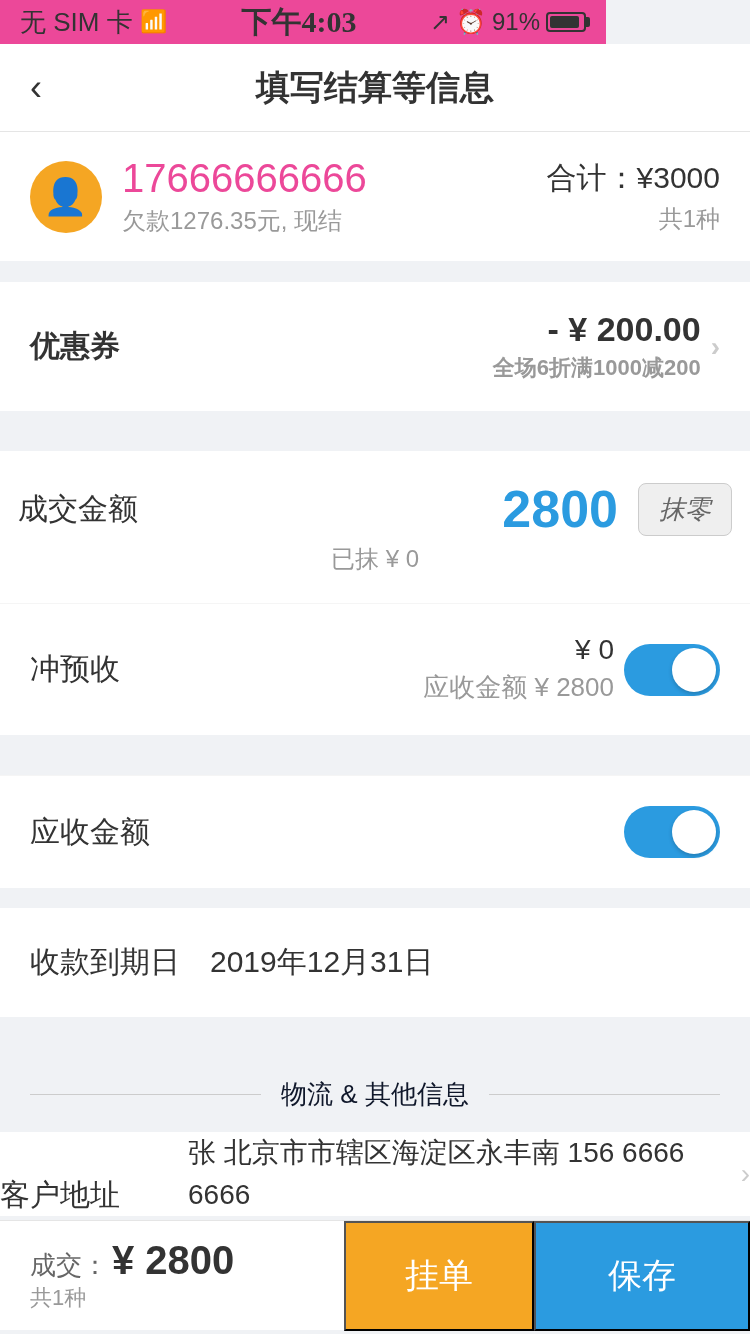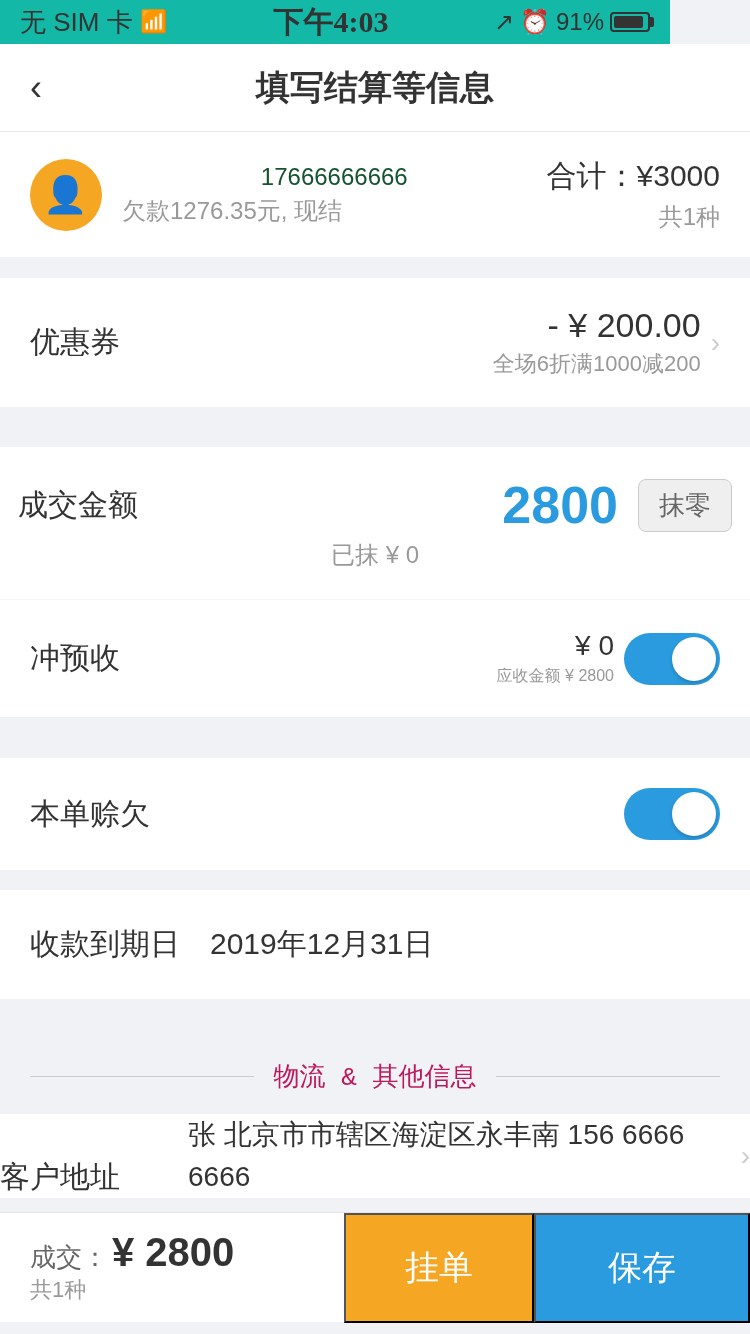--- a/index.html
+++ b/index.html
@@ -9,23 +9,23 @@
       min-height: 1334px;
       font-family: -apple-system, "PingFang SC", "Helvetica Neue", sans-serif;
       background: #f0f2f5;
       font-size: 28px;
       color: #333;
       position: relative;
     }
 
     
     .status-bar {
-      width: 670px;
+      width: 606px;
       height: 44px;
-      background: #14b8a6;
+      background: #ec4899;
       display: flex;
       align-items: center;
       justify-content: space-between;
       padding: 7px 20px;
       font-size: 26px;
       font-weight: 500;
     }
     .status-bar-left { display: flex; align-items: center; gap: 8px; }
     .status-bar-center { font-size: 30px; font-weight: 600; font-family: Liberation Serif, serif; }
     .status-bar-right { display: flex; align-items: center; gap: 6px; font-size: 24px; }
@@ -110,32 +110,33 @@
       align-items: center;
       justify-content: center;
       margin-right: 20px;
       flex-shrink: 0;
     }
     .avatar-icon {
       font-size: 36px;
       color: #fff;
     }
     .user-info { flex: 1; }
-    .user-phone { font-size: 24px; font-weight: 500; color: #14532d; text-align: center; }
+    .user-phone { font-size: 40px; font-weight: 500; color: #ec4899; }
     .user-sub { font-size: 24px; color: #999; margin-top: 4px; }
     .user-total { text-align: right; }
     .total-amount { font-size: 30px; color: #333; }
     .total-count { font-size: 24px; color: #999; margin-top: 4px; }
 
     
     .coupon-row {
       background: #fff;
       display: flex;
       align-items: center;
       padding: 28px 30px;
+      font-weight: bold;
     }
     .coupon-label { font-size: 30px; color: #333; flex: 1; }
     .coupon-right { text-align: right; }
     .coupon-discount { font-size: 34px; color: #333; }
     .coupon-desc { font-size: 22px; color: #999; margin-top: 4px; }
     .chevron { font-size: 28px; color: #ccc; margin-left: 10px; }
 
     
     .section-gap { height: 20px; background: #f0f2f5; }
 
@@ -152,34 +153,35 @@
     .amount-label { font-size: 30px; color: #333; }
     .amount-value-wrapper { display: flex; align-items: center; gap: 20px; }
     .amount-number { font-size: 52px; font-weight: 600; color: #2b9be0; }
     .round-btn {
       border: 1px solid #ccc;
       border-radius: 8px;
       padding: 8px 20px;
       font-size: 26px;
       color: #666;
       cursor: pointer;
+      font-style: italic;
     }
     .amount-sub { font-size: 24px; color: #999; text-align: center; margin-top: 4px; }
 
     
     .info-row {
       display: flex;
       align-items: center;
       padding: 30px 30px;
       border-top: 1px solid #f5f5f5;
     }
     .info-label { font-size: 30px; color: #333; flex: 1; }
     .info-right { display: flex; align-items: center; gap: 10px; }
     .info-value { font-size: 28px; color: #333; text-align: right; }
-    .info-sub { font-size: 16px; color: #999; text-align: right; margin-top: 4px; }
+    .info-sub { font-size: 26px; color: #999; text-align: right; margin-top: 4px; }
 
     
     .toggle {
       width: 96px;
       height: 52px;
       border-radius: 26px;
       background: #2b9be0;
       position: relative;
       cursor: pointer;
       flex-shrink: 0;
@@ -211,39 +213,38 @@
       align-items: center;
       padding: 20px 30px;
     }
     .section-header-line {
       flex: 1;
       height: 1px;
       background: #ccc;
     }
     .section-header-text {
       font-size: 26px;
-      color: #be185d;
+      color: #0f172a;
       padding: 0 20px;
-      font-family: Liberation Mono, monospace;
     }
 
     
     .address-row {
       background: #fff;
       display: flex;
       align-items: flex-end;
     }
     .address-label { font-size: 30px; color: #333; width: 140px; flex-shrink: 0; }
     .address-value { font-size: 28px; color: #333; flex: 1; line-height: 1.5; margin-left: 48px; }
     .address-chevron { font-size: 28px; color: #ccc; margin-left: 10px; align-self: center; }
 
     
     .bottom-bar {
       position: fixed;
-      bottom: 12px;
+      bottom: 4px;
       left: 0;
       width: 750px;
       height: 110px;
       background: #fff;
       display: flex;
       align-items: center;
       border-top: 1px solid #e5e5e5;
     }
     .bottom-info {
       flex: 1;
@@ -355,21 +356,21 @@
           <div class="toggle-knob"></div>
         </div>
       </div>
     </div>
   </div>
 
   <div class="section-gap"></div>
 
   <div class="card">
     <div class="info-row">
-      <span class="info-label">本单赊欠</span>
+      <span class="info-label">应收金额</span>
       <div class="toggle">
         <div class="toggle-knob"></div>
       </div>
     </div>
   </div>
 
   <div class="card">
     <div class="due-date-row">
       <span class="due-date-label">收款到期日</span>
       <span class="due-date-value">2019年12月31日</span>

